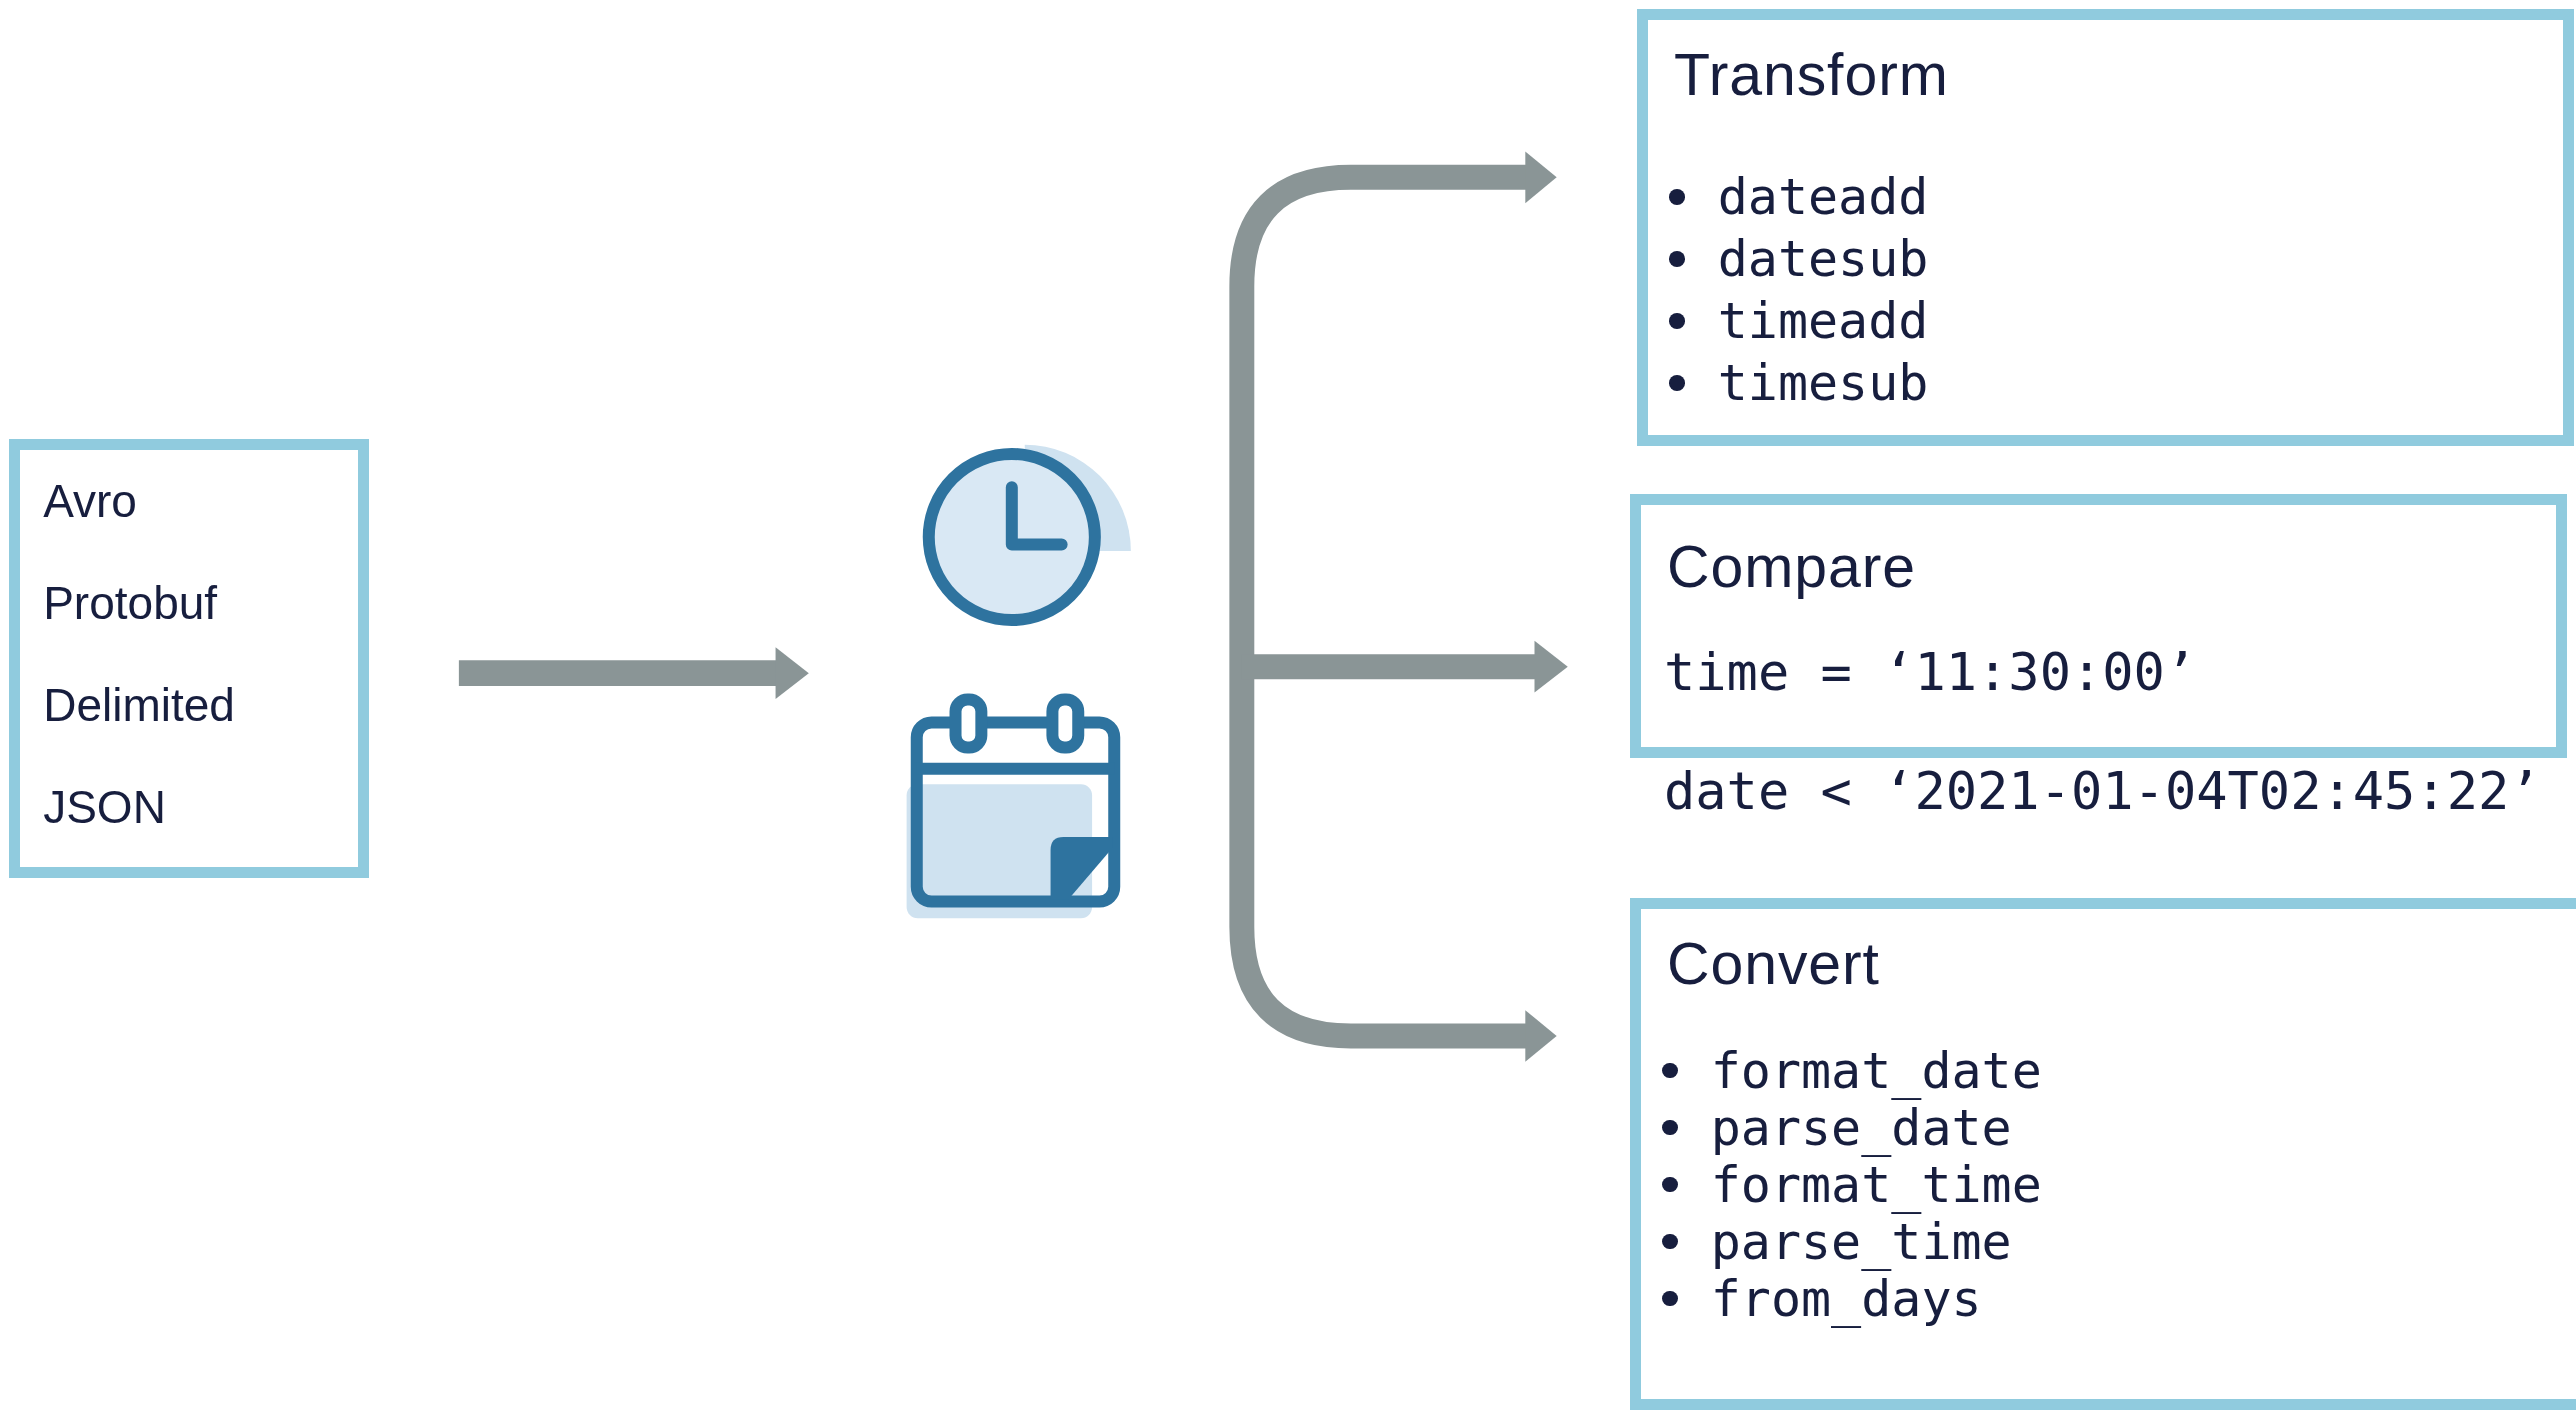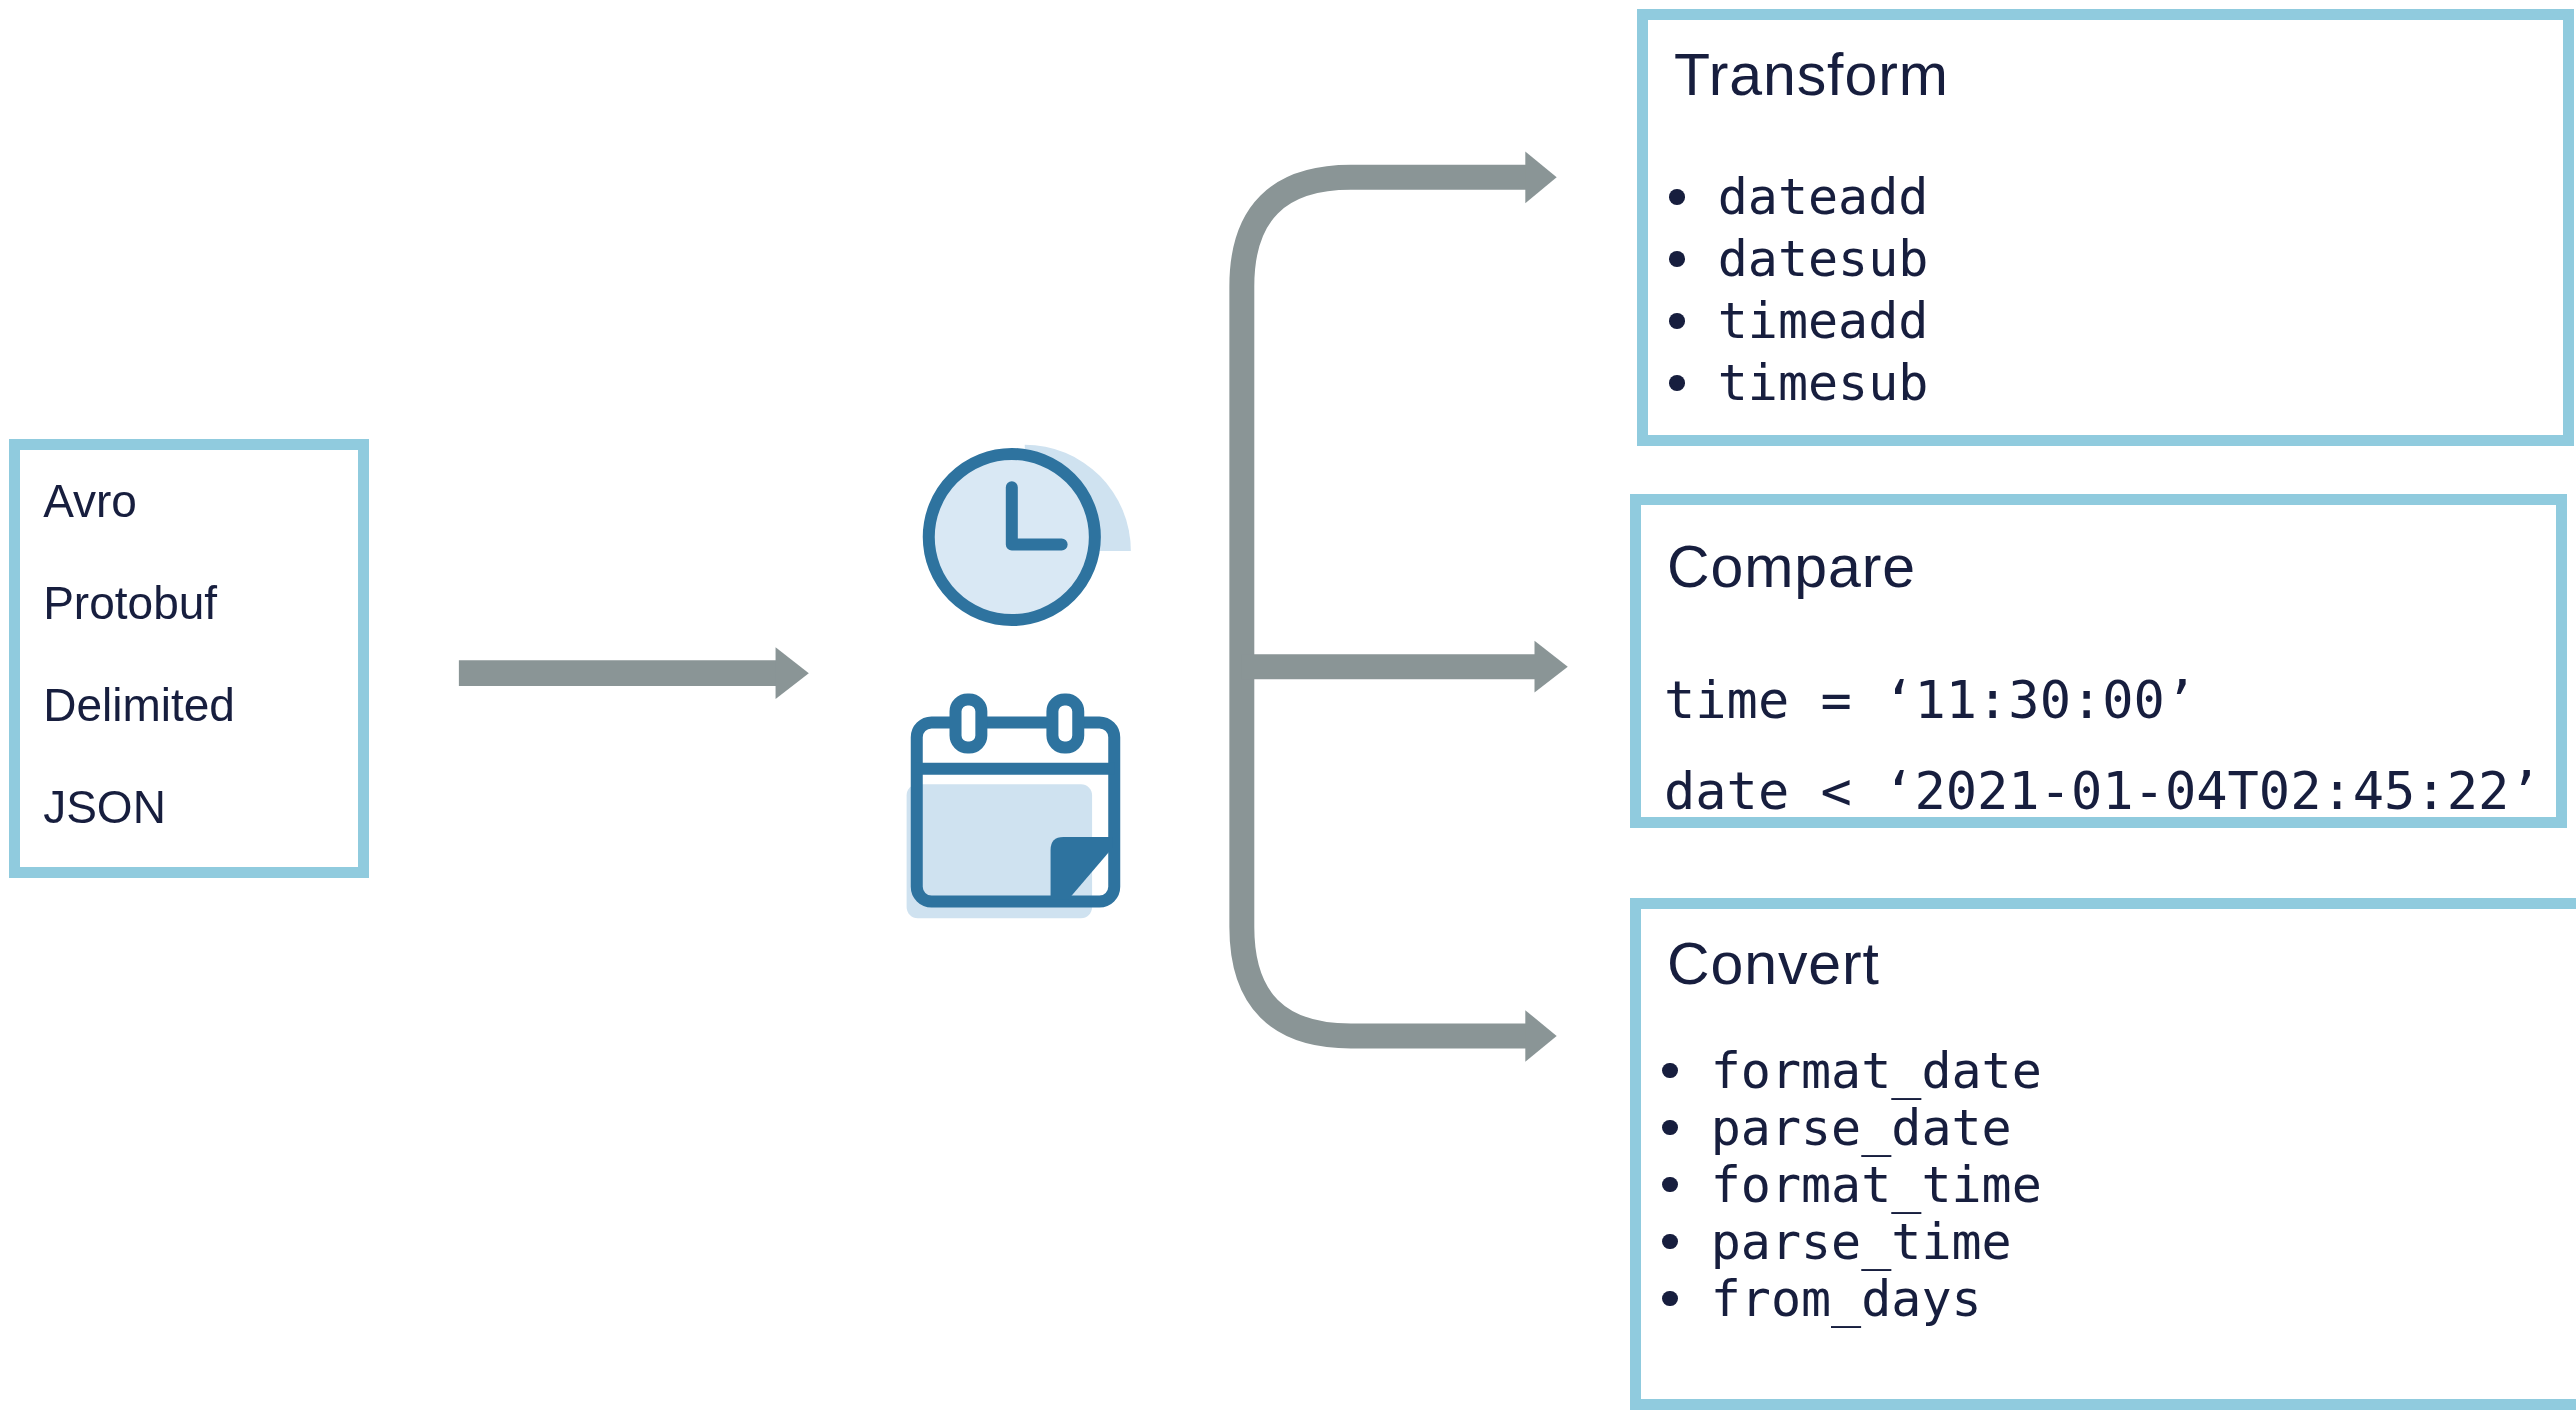--- a/index.html
+++ b/index.html
@@ -7,36 +7,36 @@
           font-family:"Liberation Sans",sans-serif;color:#171e3e;}
   .layer{position:absolute;left:0;top:0;width:100%;height:100%;}
 
   
   .box{position:absolute;border:11px solid #90cbde;background:#ffffff;box-sizing:border-box;}
   .source-box{left:9.2px;top:439px;width:360px;height:439px;padding-left:28px;}
   .src-list{position:absolute;left:23px;top:0;}
   .src-line{font-size:46px;line-height:102px;white-space:pre;}
 
   .t-transform{left:1630px;top:9.2px;width:937px;height:437px;margin-left:7px;}
-  .t-compare{left:1630px;top:494px;width:937px;height:334px;}
+  .t-compare{left:1630px;top:494px;width:937px;height:264px;}
   .t-convert{left:1630px;top:898px;width:1103px;height:512px;}
 
   .box-title{position:absolute;left:26px;font-size:59px;line-height:1;letter-spacing:0.9px;}
   .tt1{top:26px;} .tt2{top:33px;} .tt3{top:26px;}
 
   .fn-list{position:absolute;left:21px;}
   .list-tf{top:146px;} .list-cv{top:133px;}
   .fn-row{display:flex;align-items:center;}
   .row-67{height:62px;} .row-62{height:57px;}
   .bullet{width:15.7px;height:15.7px;border-radius:50%;background:#171e3e;flex:0 0 auto;margin-right:33px;}
   .mono{font-family:"DejaVu Sans Mono",monospace;font-size:50px;white-space:pre;}
 
   .cmp-line{position:absolute;left:23px;font-family:"DejaVu Sans Mono",monospace;
             font-size:52px;line-height:55px;white-space:pre;}
-  .cmp1{top:168px;text-align:right;} .cmp2{top:259px;}
+  .cmp1{top:140px;text-align:right;} .cmp2{top:259px;}
 
   svg{display:block;}
 </style>
 </head>
 <body>
 
 <div class="canvas">
 
   <svg class="layer" viewBox="0 0 2790 1540">
 

